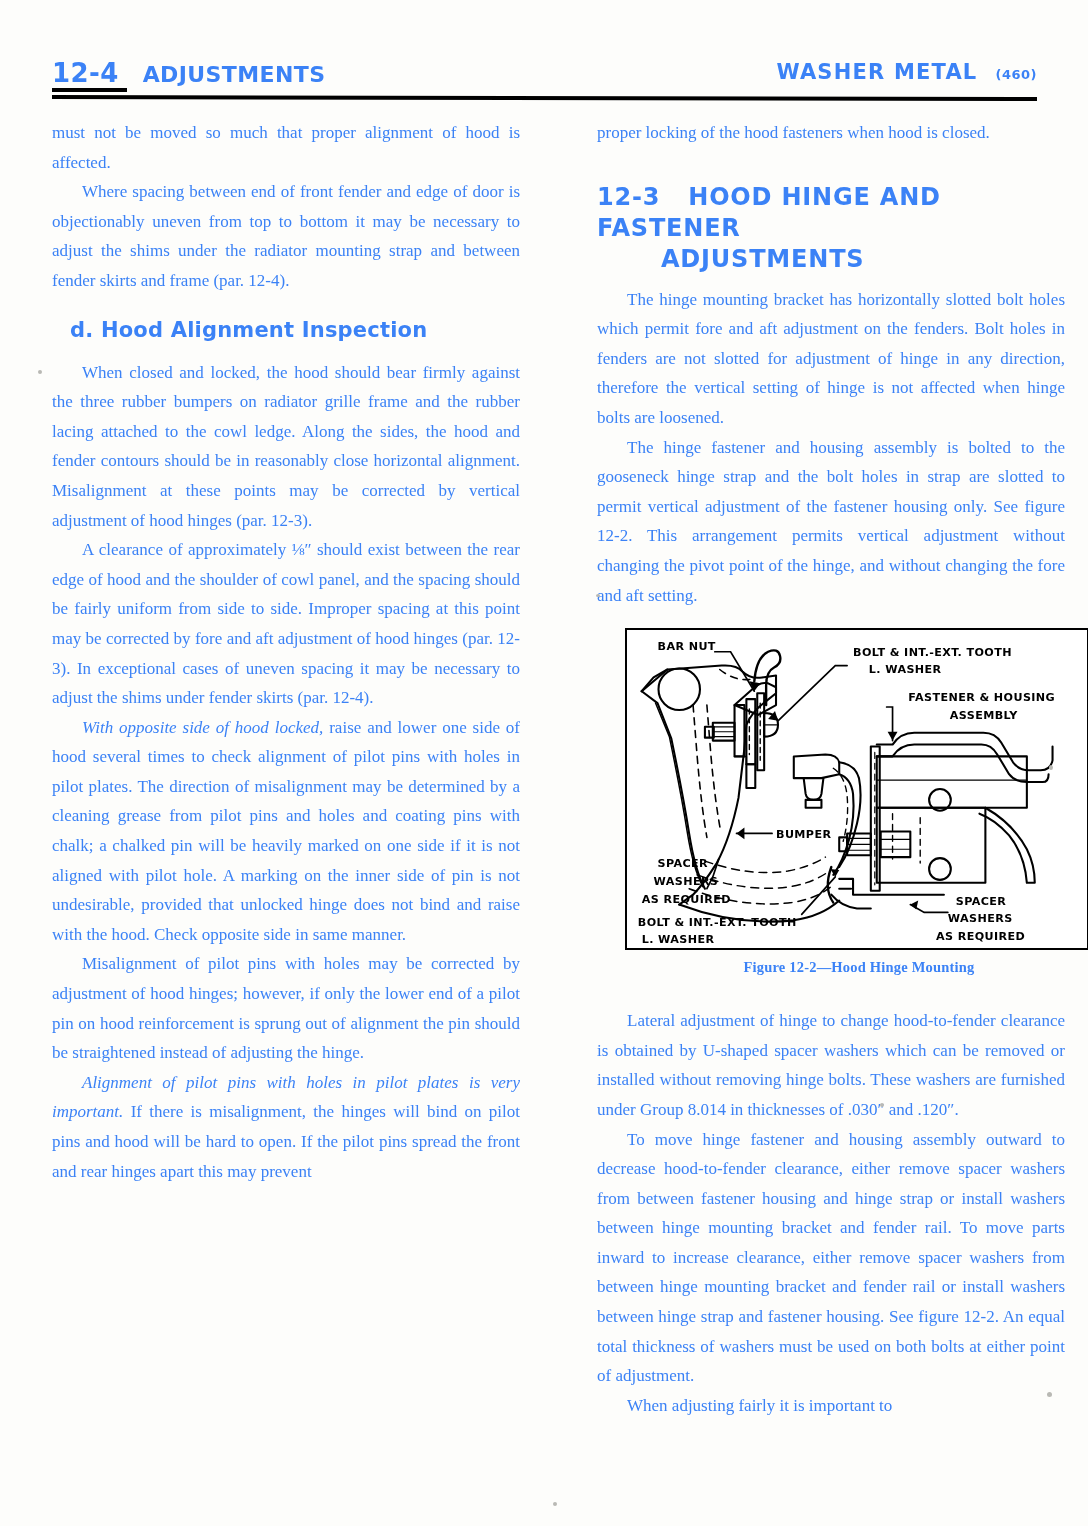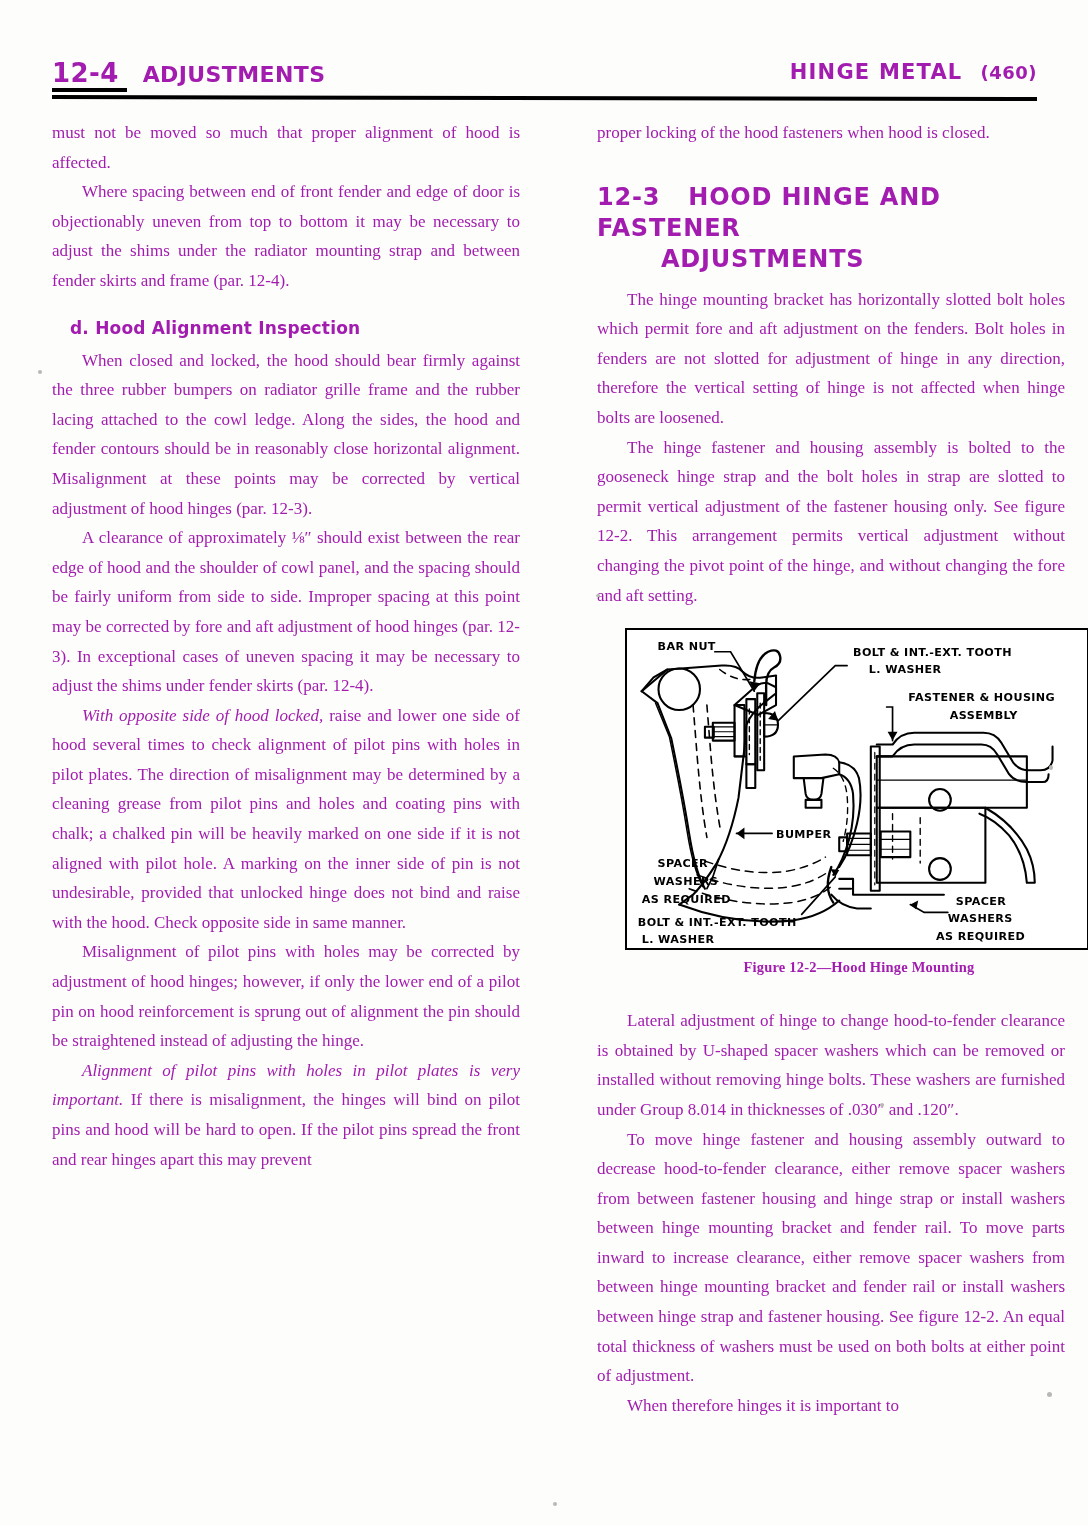--- a/index.html
+++ b/index.html
@@ -9,21 +9,21 @@
     background: #ffffff;
   }
   .page {
     position: relative;
     width: 1088px;
     height: 1526px;
     margin: 0 auto;
     background: #fdfdfb;
     overflow: hidden;
     font-family: "Liberation Serif", "DejaVu Serif", serif;
-    color: #a21caf;
+    color: #3b82f6;
   }
 
   
   .runhead {
     position: absolute;
     left: 52px;
     top: 58px;
     width: 985px;
     height: 42px;
   }
@@ -50,21 +50,21 @@
     position: absolute;
     right: 0;
     top: 2px;
     white-space: nowrap;
     font-family: "DejaVu Sans", sans-serif;
     font-weight: bold;
     font-size: 21px;
     letter-spacing: 1.2px;
   }
   .runhead-page {
-    font-size: 18px;
+    font-size: 13px;
     letter-spacing: 0.5px;
     padding-left: 18px;
   }
   .runhead-rule {
     position: absolute;
     left: 0;
     top: 38px;
     width: 985px;
     height: 4px;
     background: #000;
@@ -92,24 +92,24 @@
     font-size: 17px;
     line-height: 29.6px;
     text-align: justify;
     text-indent: 30px;
     hyphens: manual;
   }
   p.body.noindent { text-indent: 0; }
   p.body i, p.body em { font-style: italic; }
 
   h3.subhead {
-    margin: 22px 0 8px 0;
-    font-family: "DejaVu Sans", sans-serif;
-    font-weight: bold;
-    font-size: 17px;
+    margin: 22px 0 16px 0;
+    font-family: "DejaVu Sans", sans-serif;
+    font-weight: bold;
+    font-size: 21px;
     letter-spacing: 0.2px;
     text-indent: 18px;
   }
   h2.sectionhead {
     margin: 34px 0 10px 0;
     font-family: "DejaVu Sans", sans-serif;
     font-weight: bold;
     font-size: 24px;
     line-height: 31px;
     letter-spacing: 0.8px;
@@ -158,21 +158,21 @@
 </head>
 <body>
 
 <div class="page">
 
   <div class="runhead">
     <div class="runhead-left">
       <span class="runhead-folio">12-4</span><span class="runhead-sect">ADJUSTMENTS</span>
     </div>
     <div class="runhead-right">
-      <span>HINGE METAL</span><span class="runhead-page">(460)</span>
+      <span>WASHER METAL</span><span class="runhead-page">(460)</span>
     </div>
     <div class="runhead-rule"></div>
   </div>
 
   <div class="columns">
 
     <div class="col col-left">
 
       <p class="body noindent">must not be moved so much that proper alignment of hood is affected.</p>
       <p class="body">Where spacing between end of front fender and edge of door is objectionably uneven from top to bottom it may be necessary to adjust the shims under the radiator mounting strap and between fender skirts and frame (par. 12-4).</p>
@@ -341,21 +341,21 @@
             <text class="fig-label" x="332" y="278">SPACER</text>
             <text class="fig-label" x="324" y="296">WASHERS</text>
             <text class="fig-label" x="312" y="314">AS REQUIRED</text>
           </svg>
         </div>
         <div class="figcap">Figure 12-2—Hood Hinge Mounting</div>
       </div>
 
       <p class="body" style="margin-top:30px">Lateral adjustment of hinge to change hood-to-fender clearance is obtained by U-shaped spacer washers which can be removed or installed without removing hinge bolts. These washers are furnished under Group 8.014 in thicknesses of .030″ and .120″.</p>
       <p class="body">To move hinge fastener and housing assembly outward to decrease hood-to-fender clearance, either remove spacer washers from between fastener housing and hinge strap or install washers between hinge mounting bracket and fender rail. To move parts inward to increase clearance, either remove spacer washers from between hinge mounting bracket and fender rail or install washers between hinge strap and fastener housing. See figure 12-2. An equal total thickness of washers must be used on both bolts at either point of adjustment.</p>
-      <p class="body">When therefore hinges it is important to</p>
+      <p class="body">When adjusting fairly it is important to</p>
     </div>
   </div>
 
   <div class="speck" style="left:38px;  top:370px;  width:4px; height:4px;"></div>
   <div class="speck" style="left:1049px;top:765px;  width:4px; height:5px;"></div>
   <div class="speck" style="left:1047px;top:1392px; width:5px; height:5px;"></div>
   <div class="speck" style="left:596px; top:594px;  width:4px; height:3px;"></div>
   <div class="speck" style="left:553px; top:1502px; width:4px; height:4px;"></div>
   <div class="speck" style="left:880px; top:1103px; width:4px; height:4px;"></div>
 

